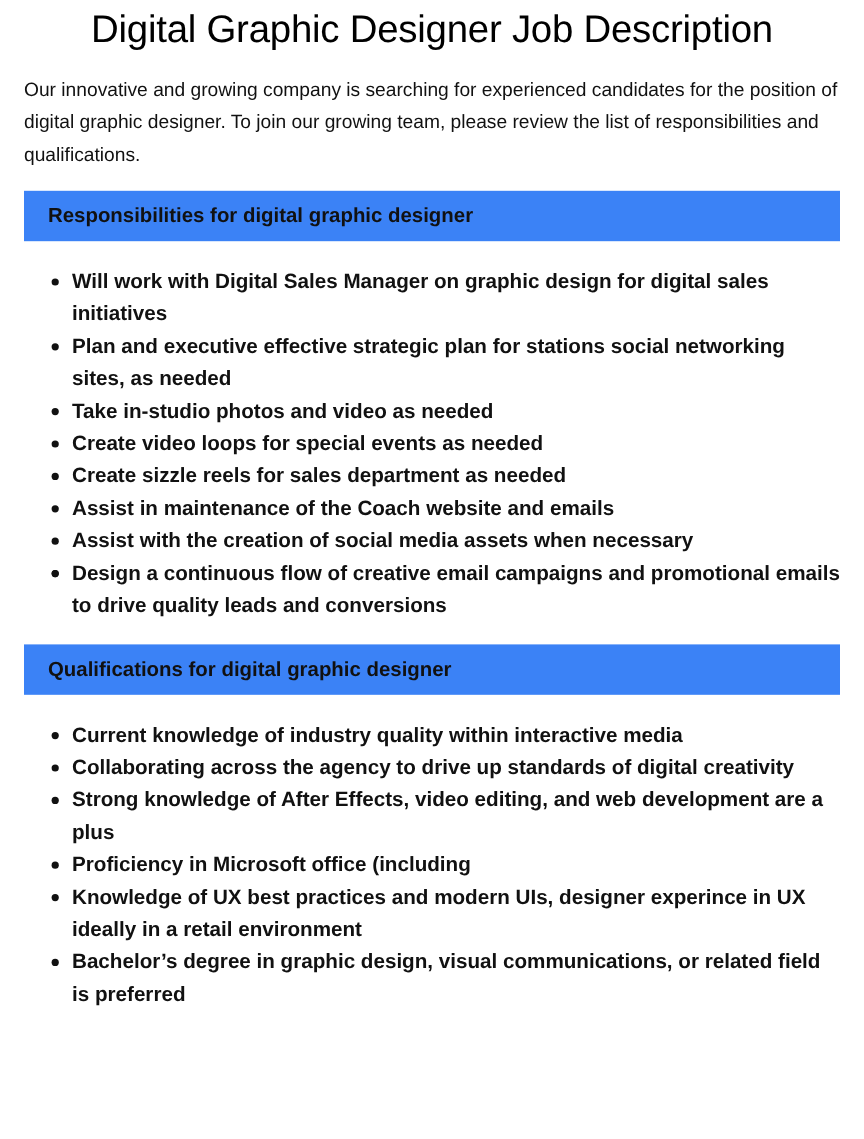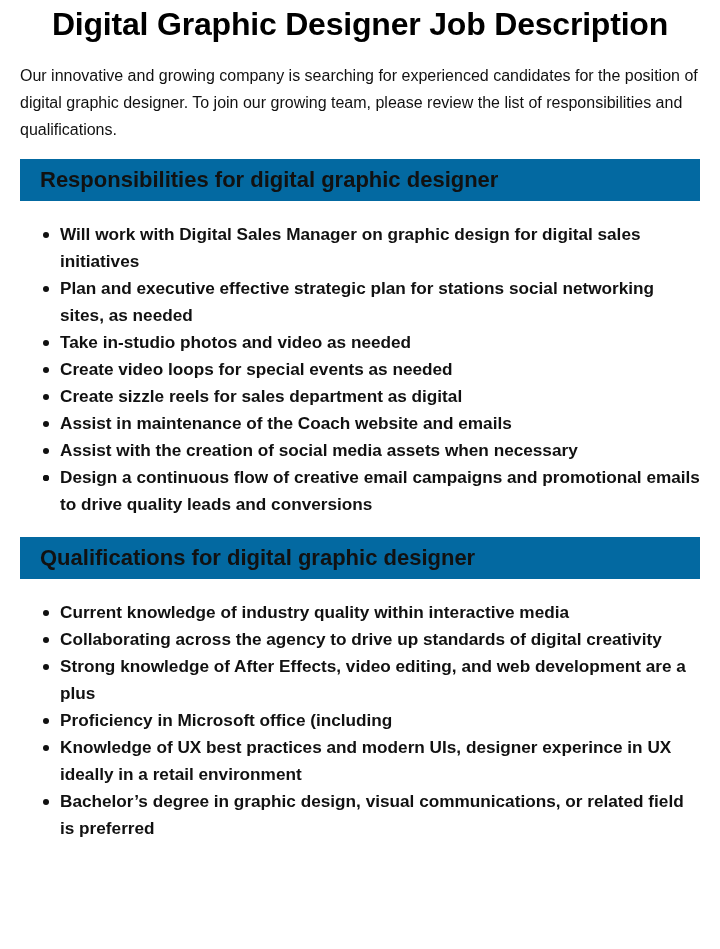--- a/index.html
+++ b/index.html
@@ -17,40 +17,40 @@
     }
     .page {
       padding: 0 20px 0 20px;
     }
     h1 {
       margin: 0;
       padding-top: 2px;
       height: 46px;
       line-height: 44px;
       font-size: 32px;
-      font-weight: bold;
+      font-weight: normal;
       text-align: center;
       letter-spacing: -0.2px;
       color: #000000;
     }
     .intro {
       margin: 14px 0 0 0;
       font-size: 16px;
       line-height: 27px;
       color: #111111;
     }
     .section-header {
       margin-top: 16px;
-      background: #0369a1;
+      background: #3b82f6;
       height: 42px;
       box-sizing: border-box;
       padding-left: 20px;
       display: flex;
       align-items: center;
-      font-size: 22px;
+      font-size: 17px;
       font-weight: bold;
       color: #111111;
     }
     ul.items {
       list-style: none;
       margin: 20px 0 0 0;
       padding: 0;
     }
     ul.items li {
       position: relative;
@@ -90,21 +90,21 @@
   <p class="intro">Our innovative and growing company is searching for experienced candidates for the position of digital graphic designer. To join our growing team, please review the list of responsibilities and qualifications.</p>
 
   <div class="section-header">
     <span>Responsibilities for digital graphic designer</span>
   </div>
   <ul class="items">
     <li><span class="bullet"></span><span>Will work with Digital Sales Manager on graphic design for digital sales initiatives</span></li>
     <li><span class="bullet"></span><span>Plan and executive effective strategic plan for stations social networking sites, as needed</span></li>
     <li><span class="bullet"></span><span>Take in-studio photos and video as needed</span></li>
     <li><span class="bullet"></span><span>Create video loops for special events as needed</span></li>
-    <li><span class="bullet"></span><span>Create sizzle reels for sales department as digital</span></li>
+    <li><span class="bullet"></span><span>Create sizzle reels for sales department as needed</span></li>
     <li><span class="bullet"></span><span>Assist in maintenance of the Coach website and emails</span></li>
     <li><span class="bullet"></span><span>Assist with the creation of social media assets when necessary</span></li>
     <li><span class="bullet"></span></li>
     <li><span class="bullet"></span><span>Design a continuous flow of creative email campaigns and promotional emails to drive quality leads and conversions</span></li>
   </ul>
 
   <div class="section-header section-qual">
     <span>Qualifications for digital graphic designer</span>
   </div>
   <ul class="items">

